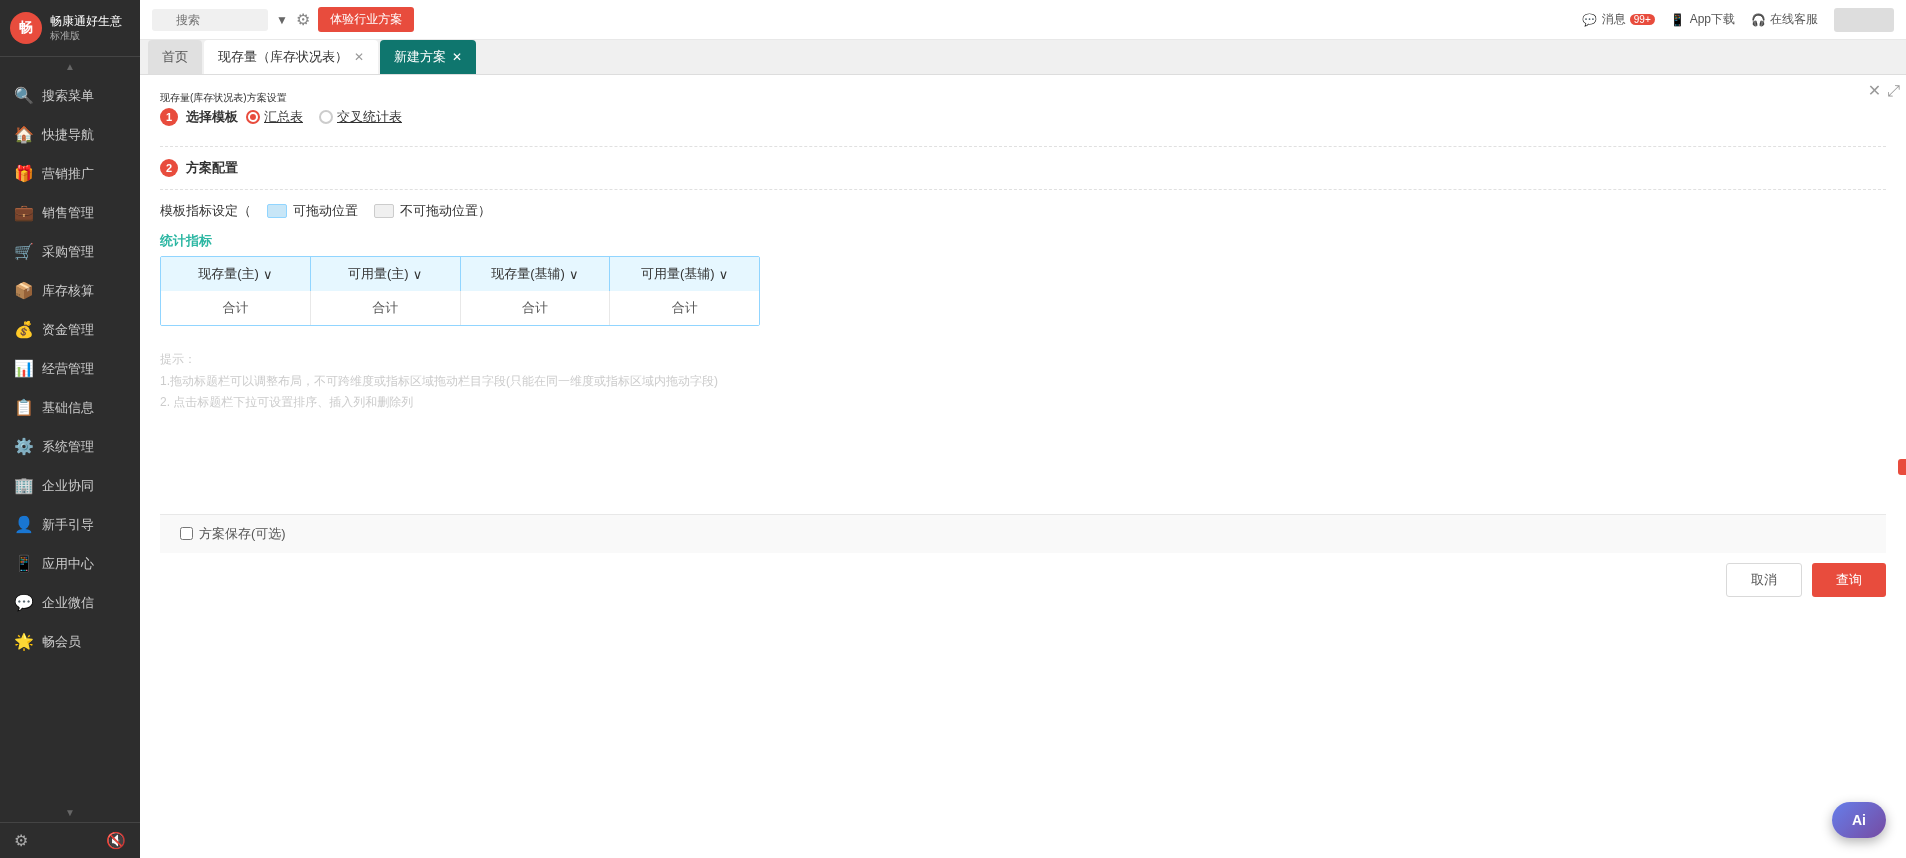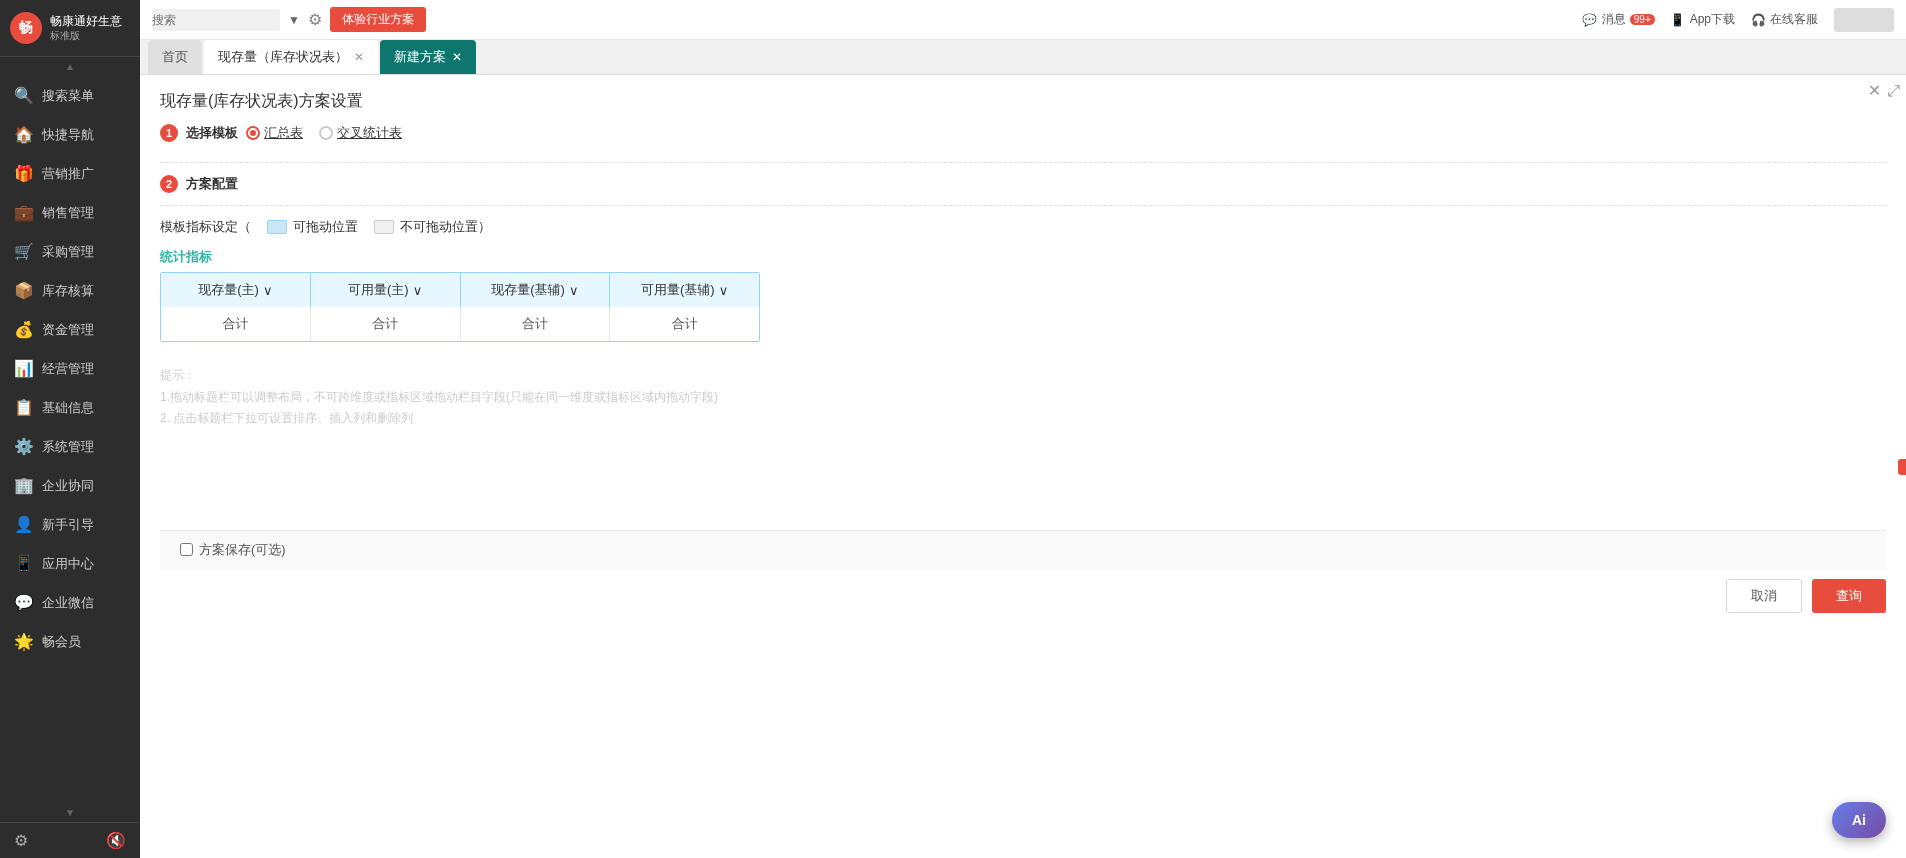--- a/index.html
+++ b/index.html
@@ -55,21 +55,21 @@
       height: 40px;
       background: #fff;
       display: flex;
       align-items: center;
       padding: 0 12px;
       border-bottom: 1px solid #e8e8e8;
       gap: 8px;
     }
     .topbar-search {
       background: #f0f0f0; border: none; border-radius: 3px;
-      padding: 4px 0; font-size: 12px; color: #999; width: 128px;
+      padding: 4px 24px; font-size: 12px; color: #999; width: 116px;
     }
     .topbar-dropdown-btn {
       background: none; border: none; cursor: pointer; color: #666; font-size: 12px;
       display: flex; align-items: center; gap: 2px;
     }
     .topbar-settings-icon { color: #888; font-size: 16px; cursor: pointer; }
     .topbar-experience-btn {
       background: #e84c3d; color: white; border: none; border-radius: 3px;
       padding: 4px 12px; font-size: 12px; cursor: pointer;
     }
@@ -105,21 +105,21 @@
 
     
     .page-content {
       flex: 1;
       background: #fff;
       overflow-y: auto;
       padding: 16px 20px;
       position: relative;
     }
 
-    .page-title { font-size: 16px; color: #333; margin-bottom: 12px; }
+    .page-title { font-size: 10px; color: #333; margin-bottom: 3px; }
 
     
     .section { margin-bottom: 20px; }
     .section-header {
       display: flex; align-items: center; gap: 8px;
       margin-bottom: 12px;
     }
     .section-number {
       background: #e84c3d; color: white; border-radius: 50%;
       width: 18px; height: 18px; display: flex; align-items: center; justify-content: center;

